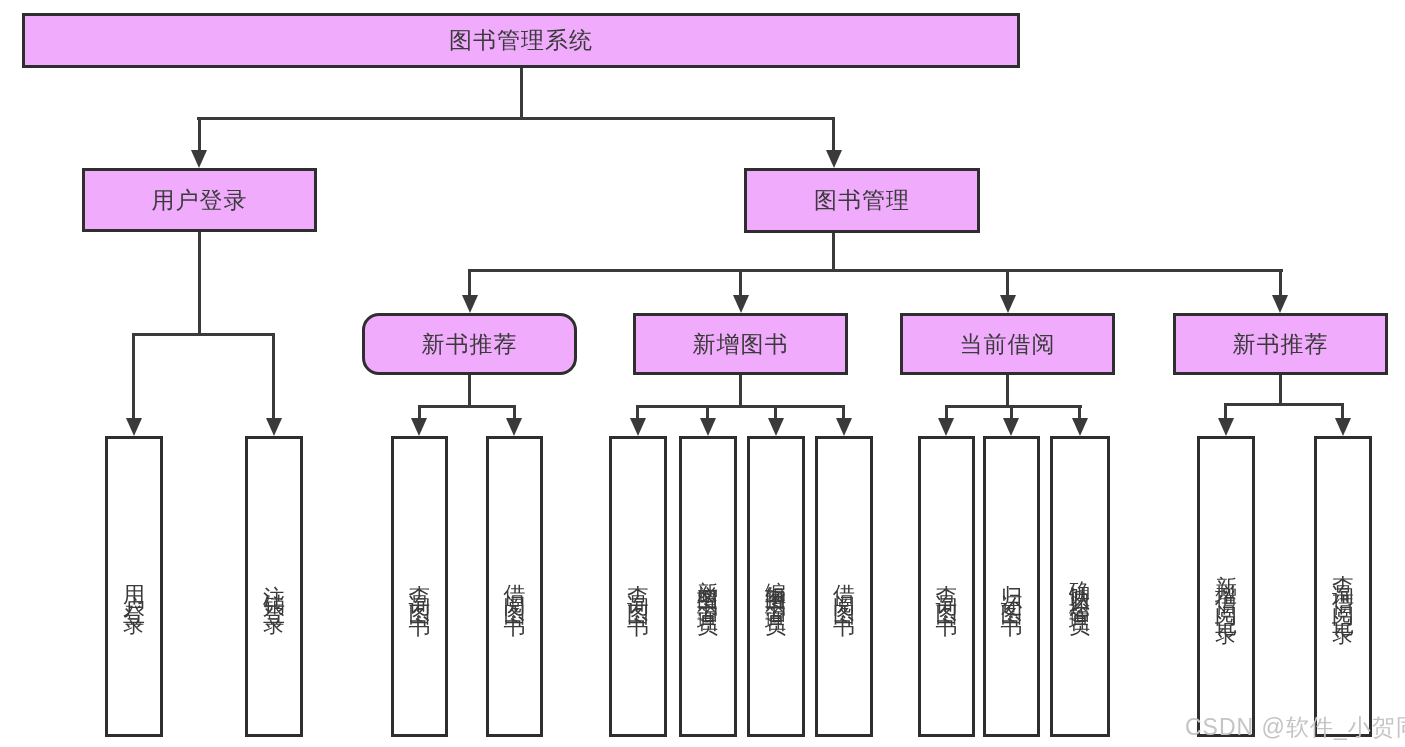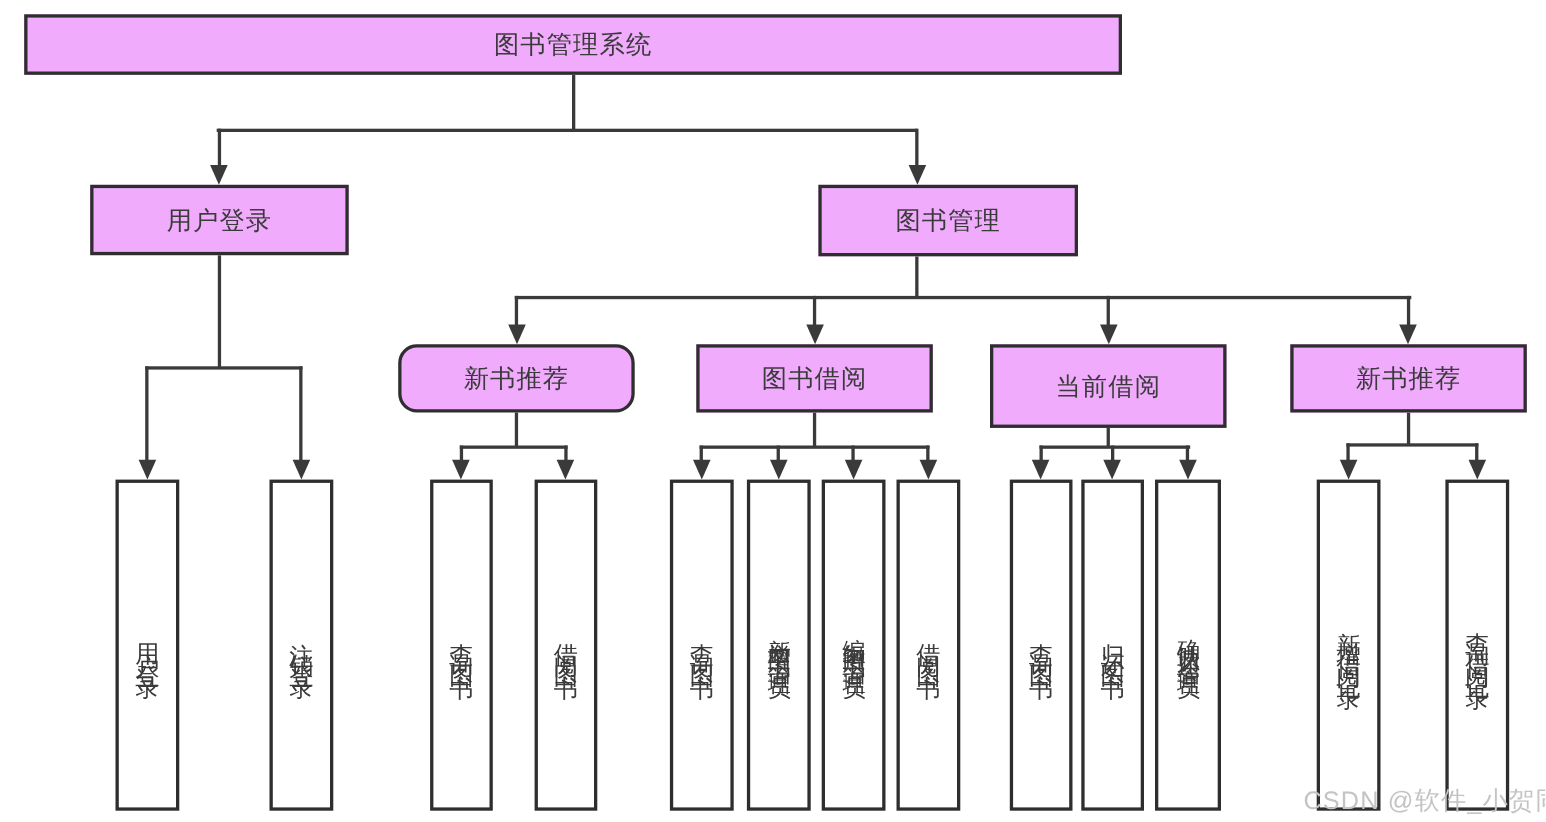--- a/index.html
+++ b/index.html
@@ -94,23 +94,23 @@
   <div class="arrow" style="left:733px; top:295px;"></div>
   <div class="line" style="left:1006px; top:269px; width:3px; height:28px;"></div>
   <div class="arrow" style="left:1000px; top:295px;"></div>
   <div class="line" style="left:1279px; top:269px; width:3px; height:28px;"></div>
   <div class="arrow" style="left:1272px; top:295px;"></div>
 
   <div class="hbox" style="left:362px; top:313px; width:215px; height:62px;border-radius:17px;">
     <span>新书推荐</span>
   </div>
   <div class="hbox" style="left:633px; top:313px; width:215px; height:62px;">
-    <span>图书借阅</span>
-  </div>
-  <div class="hbox" style="left:900px; top:313px; width:215px; height:76px;">
+    <span>新增图书</span>
+  </div>
+  <div class="hbox" style="left:900px; top:313px; width:215px; height:62px;">
     <span>当前借阅</span>
   </div>
   <div class="hbox" style="left:1173px; top:313px; width:215px; height:62px;">
     <span>新书推荐</span>
   </div>
 
   <div class="line" style="left:198px; top:232px; width:3px; height:103px;"></div>
   <div class="line" style="left:132px; top:333px; width:143px; height:3px;"></div>
   <div class="line" style="left:132px; top:333px; width:3px; height:87px;"></div>
   <div class="arrow" style="left:126px; top:418px;"></div>

